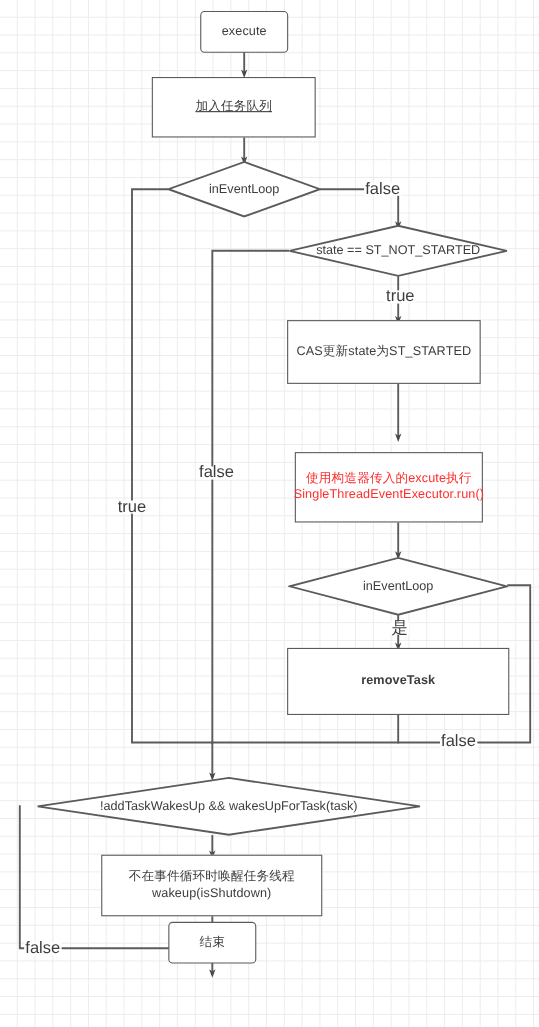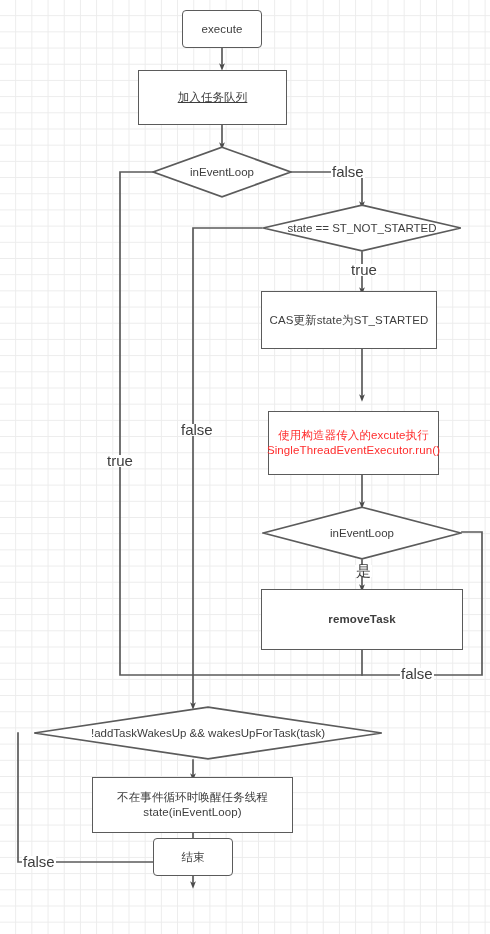--- a/index.html
+++ b/index.html
@@ -162,21 +162,21 @@
   <div class="node process" style="left:261px; top:589px; width:202px; height:61px;font-weight:bold;">removeTask</div>
 
   <div class="decision" style="left:33px; top:706px; width:350px; height:54px;">
     <svg width="350" height="54" viewBox="0 0 350 54">
       <polygon points="175,1.2 348.8,27 175,52.8 1.2,27" fill="#ffffff" stroke="#5b5b5b" stroke-width="1.7"></polygon>
     </svg>
     <span class="dlabel">!addTaskWakesUp &amp;&amp; wakesUpForTask(task)</span>
   </div>
 
   <div class="node process" style="left:92px; top:777px; width:201px; height:56px;">不在事件循环时唤醒任务线程
-state(inEventLoop)</div>
+wakeup(isShutdown)</div>
 
   <div class="node terminator" style="left:153px; top:838px; width:80px; height:38px;">结束</div>
 
   <div class="edge-label" style="left:331px; top:166px;">false</div>
   <div class="edge-label" style="left:106px; top:455px;">true</div>
   <div class="edge-label" style="left:350px; top:264px;">true</div>
   <div class="edge-label" style="left:180px; top:424px;">false</div>
   <div class="edge-label" style="left:355px; top:565px;">是</div>
   <div class="edge-label" style="left:400px; top:668px;">false</div>
   <div class="edge-label" style="left:22px; top:856px;">false</div>

